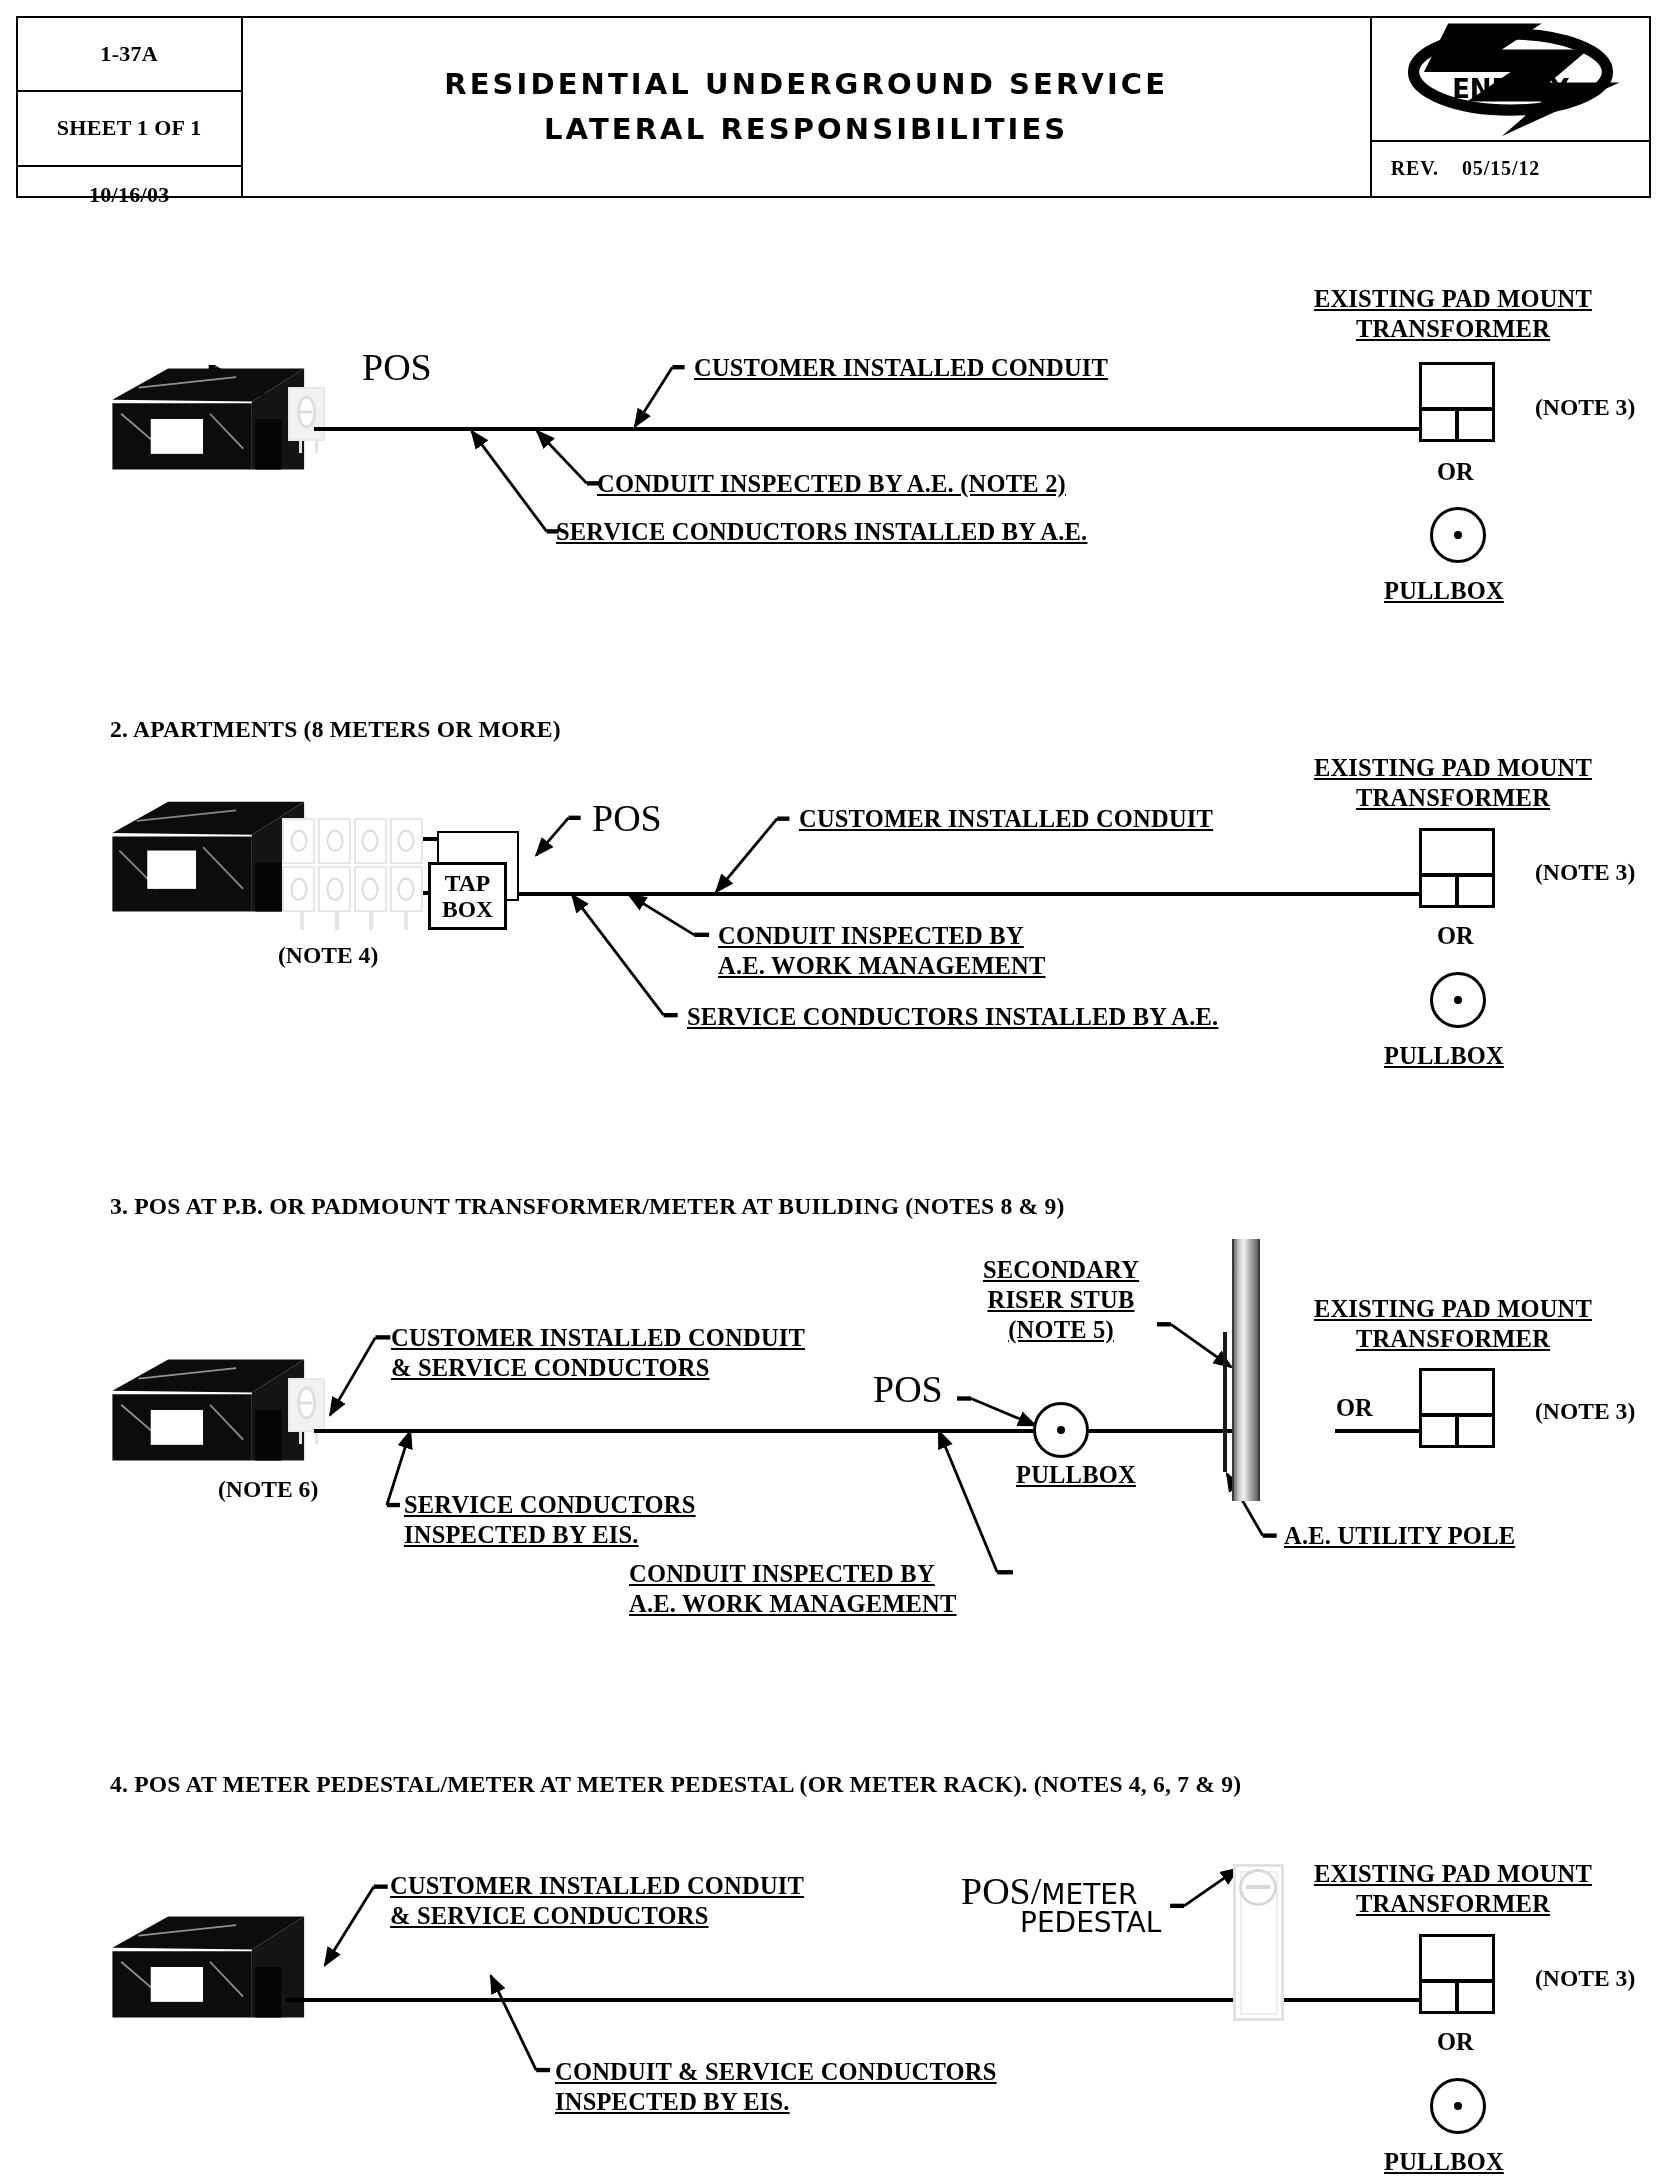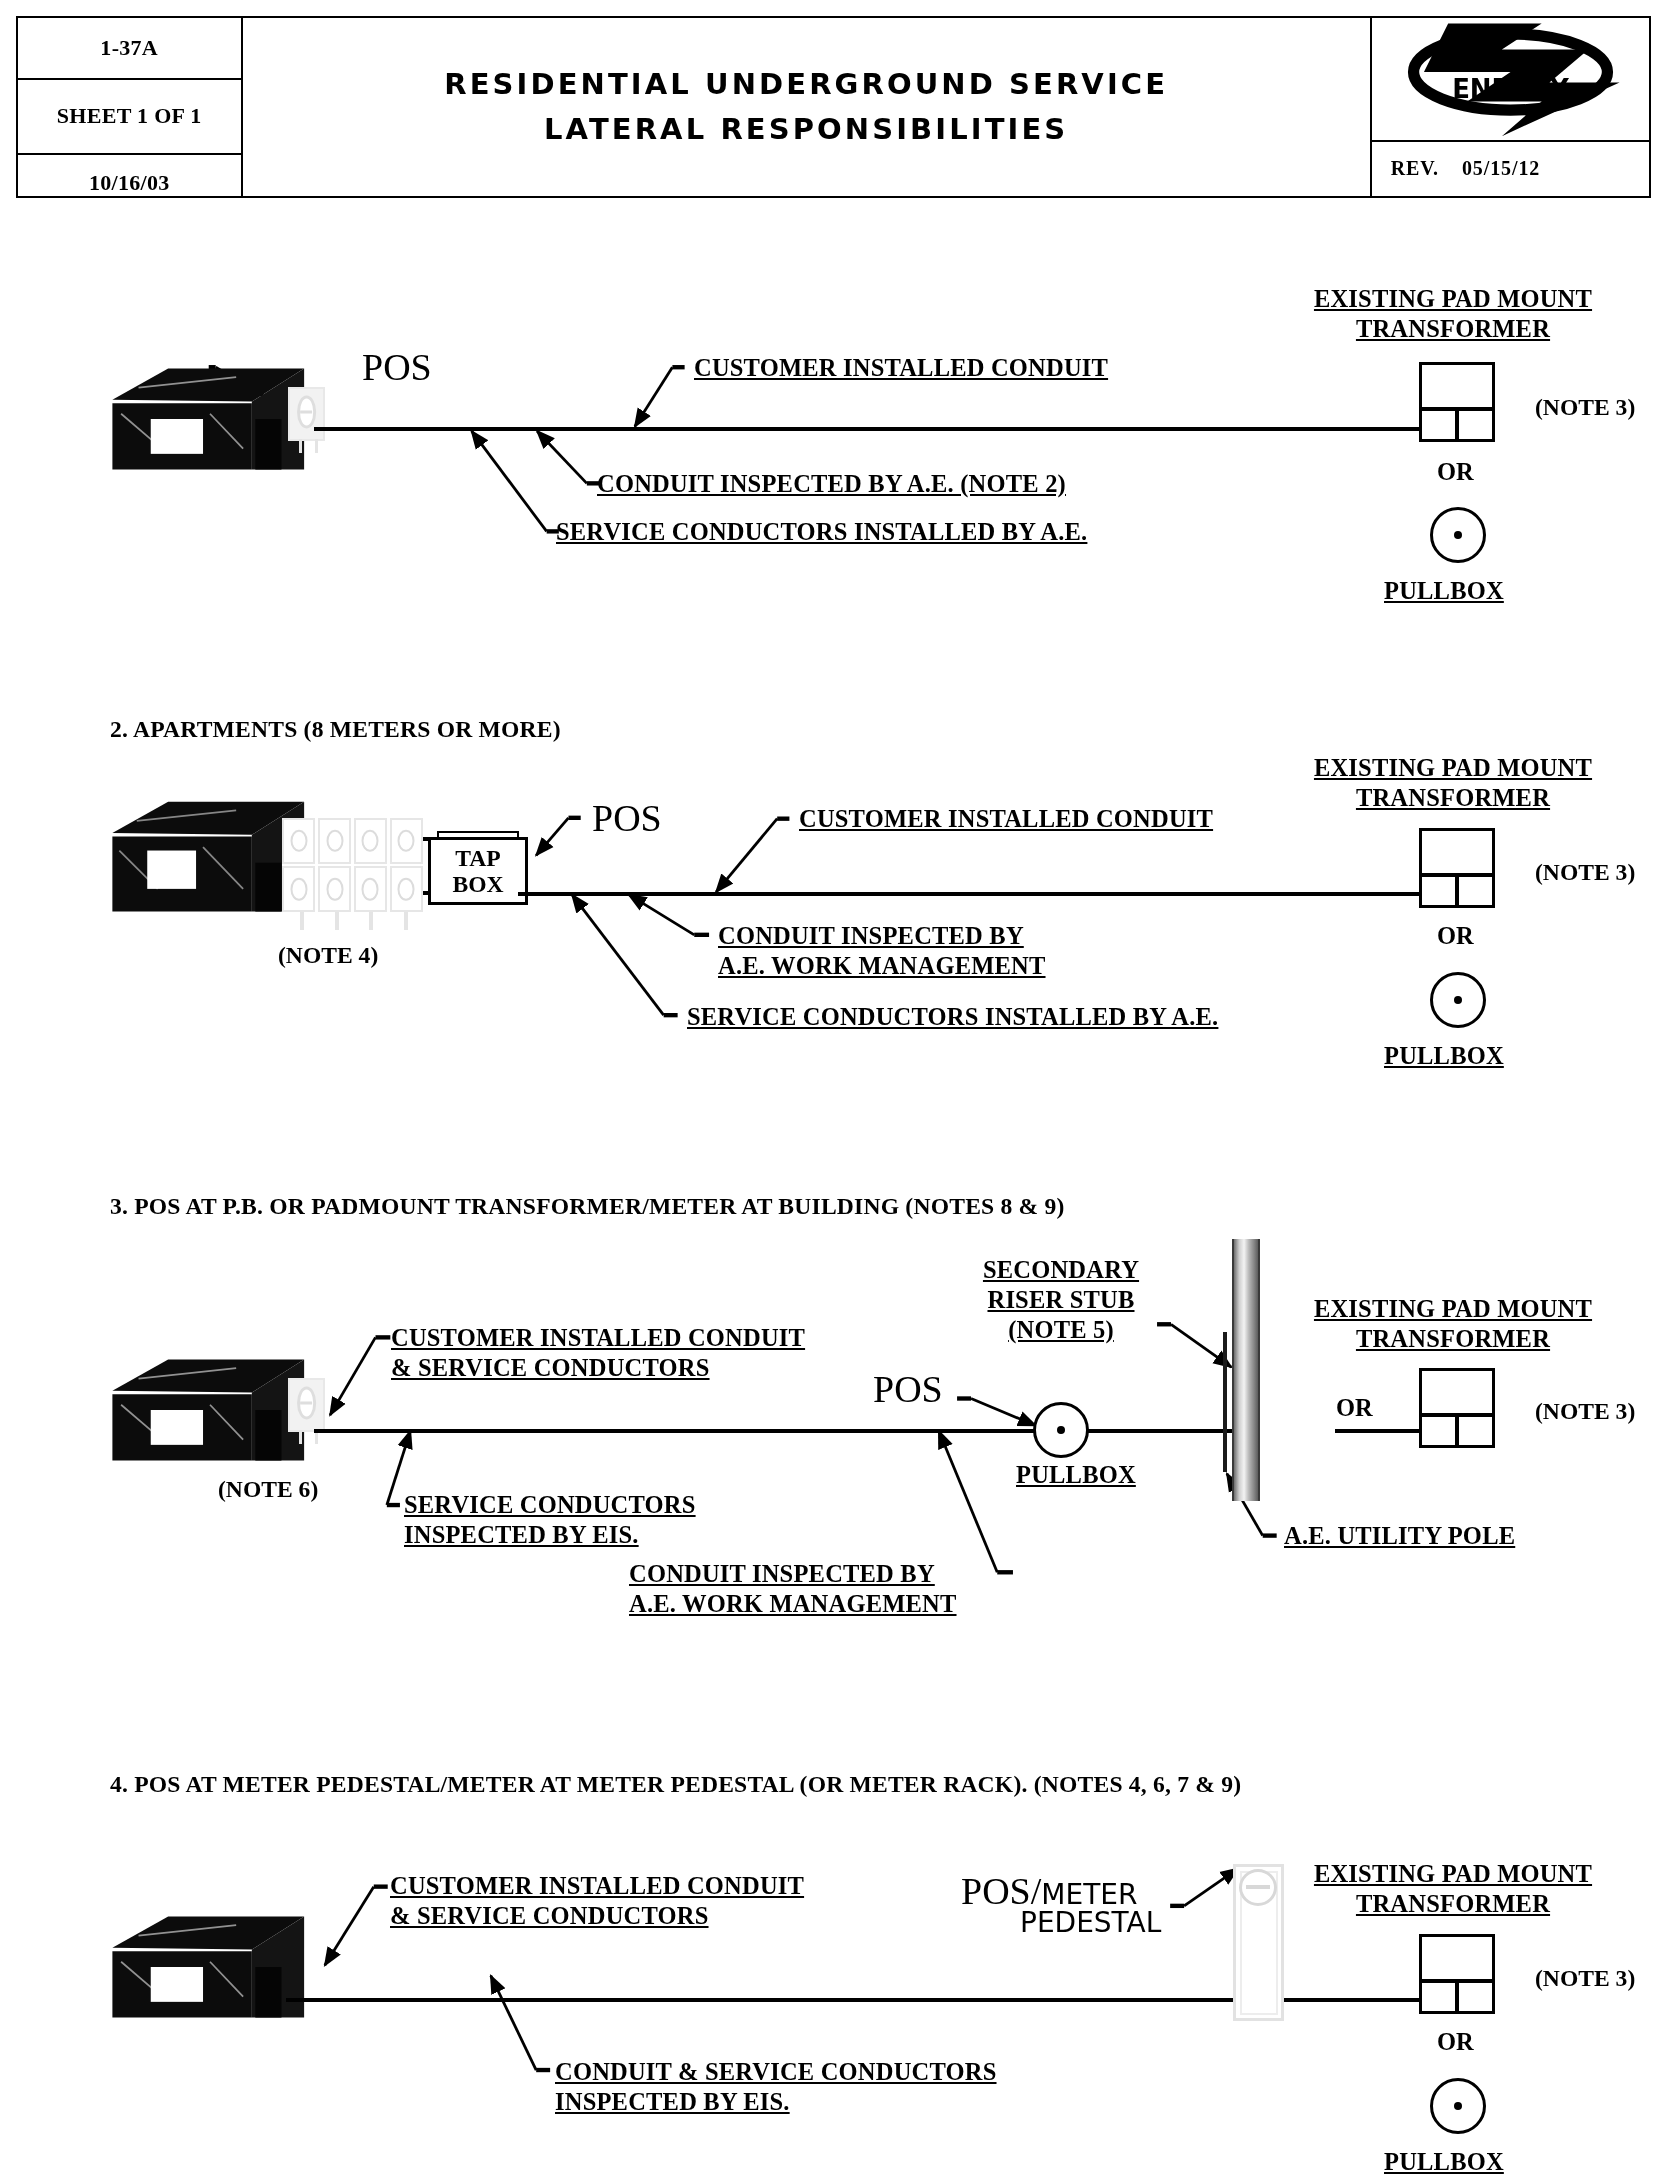--- a/index.html
+++ b/index.html
@@ -7,21 +7,21 @@
        font-family:"Liberation Serif","DejaVu Serif",serif;color:#000;}
   .page{position:relative;width:1674px;height:2184px;overflow:hidden;}
 
   
   .titleblock{position:absolute;left:15.7px;top:15.7px;width:1635px;height:182px;
               border:2.6px solid #000;box-sizing:border-box;}
   .tb-left{position:absolute;left:0;top:0;width:225px;height:100%;
            border-right:2.6px solid #000;box-sizing:border-box;}
   .tb-cell{width:100%;box-sizing:border-box;display:flex;align-items:center;
            justify-content:center;font-size:22px;font-weight:bold;letter-spacing:0.3px;}
-  .tb-cell.c1{height:62px;border-bottom:2.6px solid #000;}
+  .tb-cell.c1{height:74px;border-bottom:2.6px solid #000;}
   .tb-cell.c2{height:75px;border-bottom:2.6px solid #000;}
   .tb-cell.c3{height:56px;}
   .tb-mid{position:absolute;left:225px;top:0;right:279px;height:100%;
           display:flex;flex-direction:column;align-items:center;justify-content:center;}
   .tb-mid div{font-family:"DejaVu Sans","Liberation Sans",sans-serif;
               font-weight:bold;font-size:29px;letter-spacing:3.1px;line-height:1.55;
               white-space:nowrap;}
   .tb-right{position:absolute;right:0;top:0;width:279px;height:100%;
             border-left:2.6px solid #000;box-sizing:border-box;}
   .tb-logo{height:122px;border-bottom:2.6px solid #000;position:relative;overflow:hidden;}
@@ -240,21 +240,21 @@
   </div>
   <div class="mb-leg" style="left:300px;top:912px;height:17.5px;"></div>
   <div class="mb-leg" style="left:335px;top:912px;height:17.5px;"></div>
   <div class="mb-leg" style="left:369px;top:912px;height:17.5px;"></div>
   <div class="mb-leg" style="left:404px;top:912px;height:17.5px;"></div>
 
   <div class="runline" style="left:423px;top:837px;width:28px;height:4.4px;"></div>
   <div class="runline" style="left:423px;top:891px;width:28px;height:4.4px;"></div>
 
   <div class="tapbox-shadow" style="left:437px;top:831px;width:82px;height:70px;"></div>
-  <div class="tapbox" style="left:428px;top:837px;width:100px;height:68px;">
+  <div class="tapbox" style="left:428px;top:862px;width:79px;height:68px;">
     <span>TAP</span>
     <span>BOX</span>
   </div>
 
   <div class="note-lbl" style="left:278px;top:942px;">(NOTE 4)</div>
 
   <div class="runline" style="left:518px;top:892px;width:907px;"></div>
 
   <div class="pos-lbl" style="left:592px;top:796px;">POS</div>
   <div class="lbl" style="left:799px;top:804px;">CUSTOMER INSTALLED CONDUIT</div>

